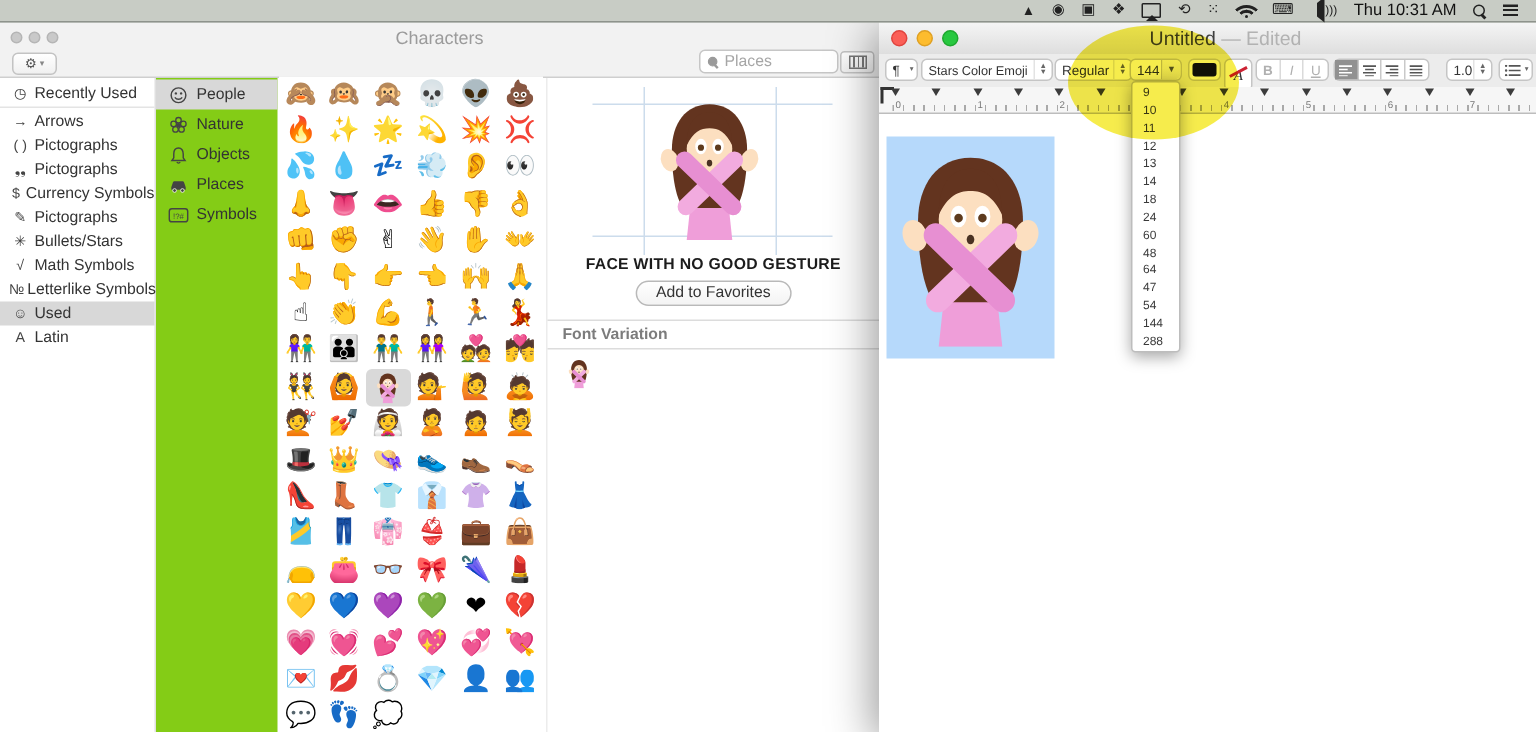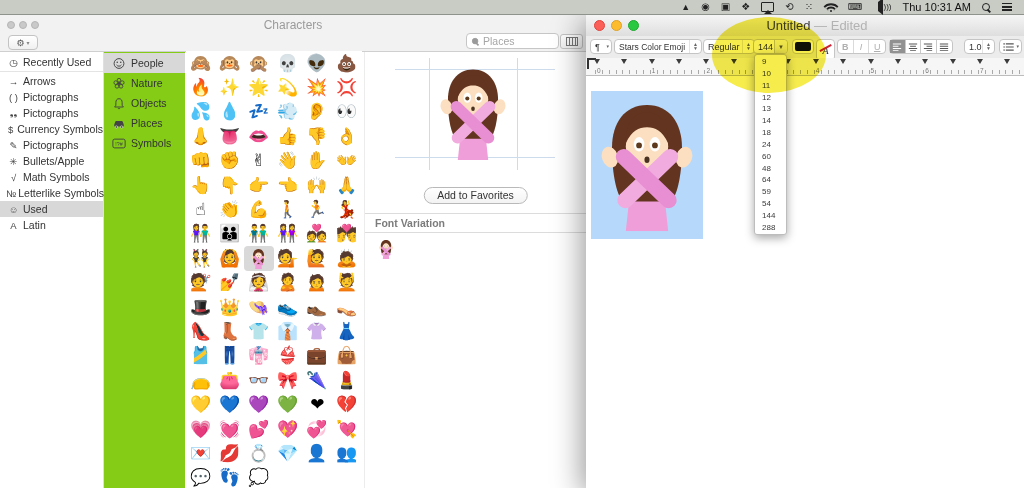--- a/index.html
+++ b/index.html
@@ -293,21 +293,21 @@
         <div class="side-item">
           <span class="s-ic">$</span>
           <span class="s-lb">Currency Symbols</span>
         </div>
         <div class="side-item">
           <span class="s-ic">✎</span>
           <span class="s-lb">Pictographs</span>
         </div>
         <div class="side-item">
           <span class="s-ic">✳</span>
-          <span class="s-lb">Bullets/Apple</span>
+          <span class="s-lb">Bullets/Stars</span>
         </div>
         <div class="side-item">
           <span class="s-ic">√</span>
           <span class="s-lb">Math Symbols</span>
         </div>
         <div class="side-item">
           <span class="s-ic">№</span>
           <span class="s-lb">Letterlike Symbols</span>
         </div>
         <div class="side-item sel">
@@ -464,20 +464,21 @@
       </div>
 
     <div class="preview">
       <div class="guide g-h1"></div>
       <div class="guide g-h2"></div>
       <div class="guide g-v1"></div>
       <div class="guide g-v2"></div>
       <svg class="bigmoji" viewBox="0 0 100 125">
           <use href="#nogood"></use>
         </svg>
+      <div class="pv-name">FACE WITH NO GOOD GESTURE</div>
       <div class="fav-btn">Add to Favorites</div>
       <div class="pv-hr1"></div>
       <div class="pv-sec">Font Variation</div>
       <div class="pv-hr2"></div>
       <svg class="varmoji" viewBox="0 0 100 125">
           <use href="#nogood"></use>
         </svg>
     </div>
   </div>
 
@@ -604,21 +605,21 @@
         <div class="dd-item">10</div>
         <div class="dd-item">11</div>
         <div class="dd-item">12</div>
         <div class="dd-item">13</div>
         <div class="dd-item">14</div>
         <div class="dd-item">18</div>
         <div class="dd-item">24</div>
         <div class="dd-item">60</div>
         <div class="dd-item">48</div>
         <div class="dd-item">64</div>
-        <div class="dd-item">59</div>
+        <div class="dd-item">47</div>
         <div class="dd-item">54</div>
         <div class="dd-item">144</div>
         <div class="dd-item">288</div>
       </div>
   </div>
 
   <div class="hilite"></div>
 </div>
 
 </body></html>

